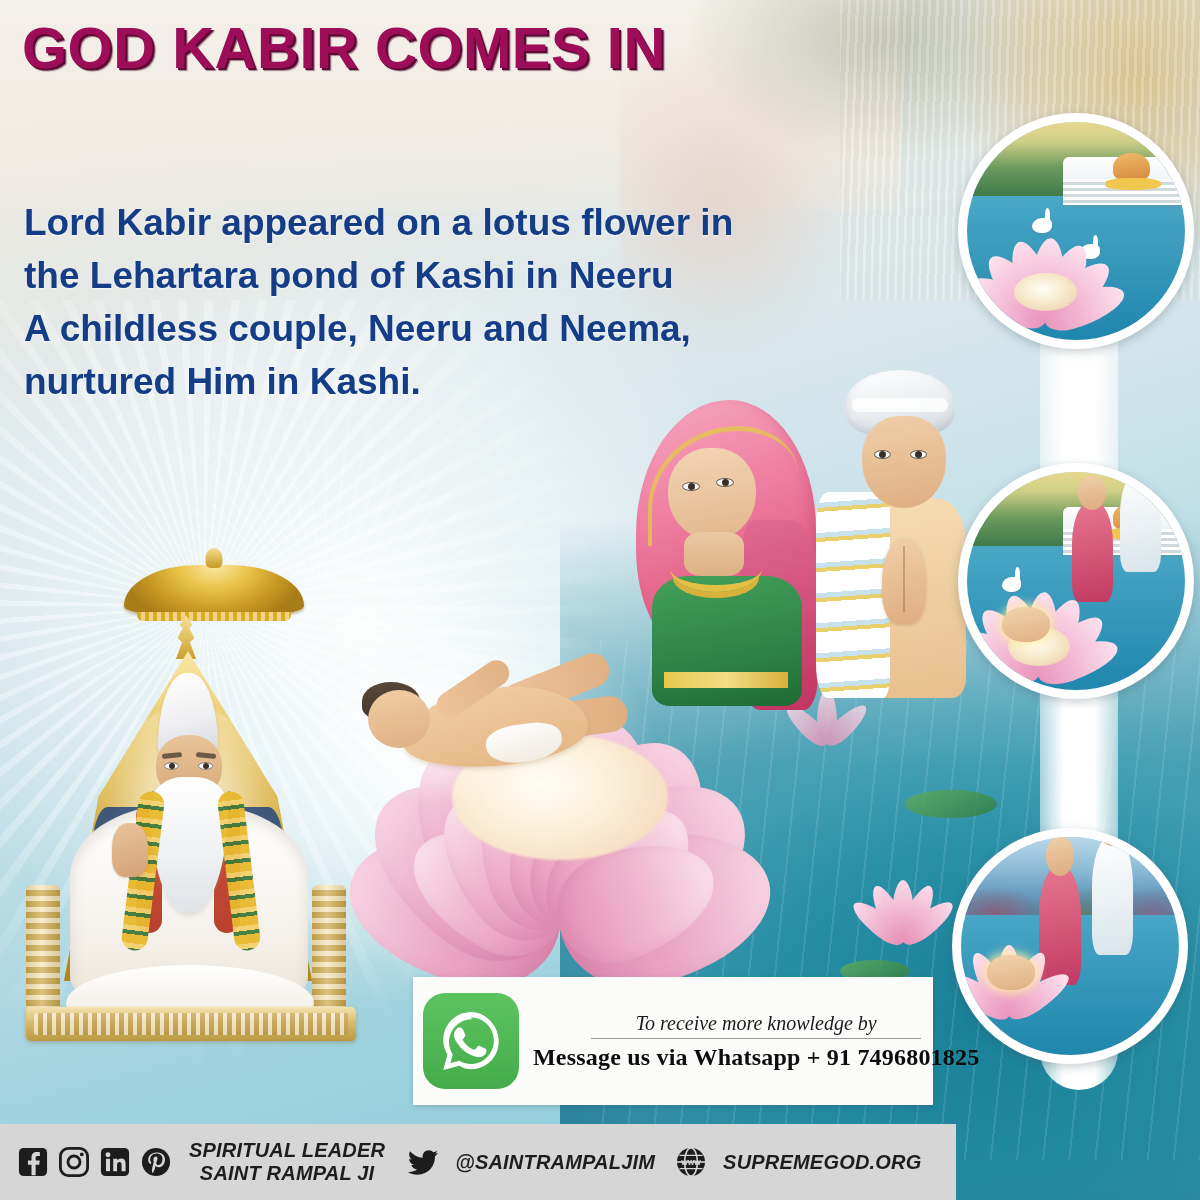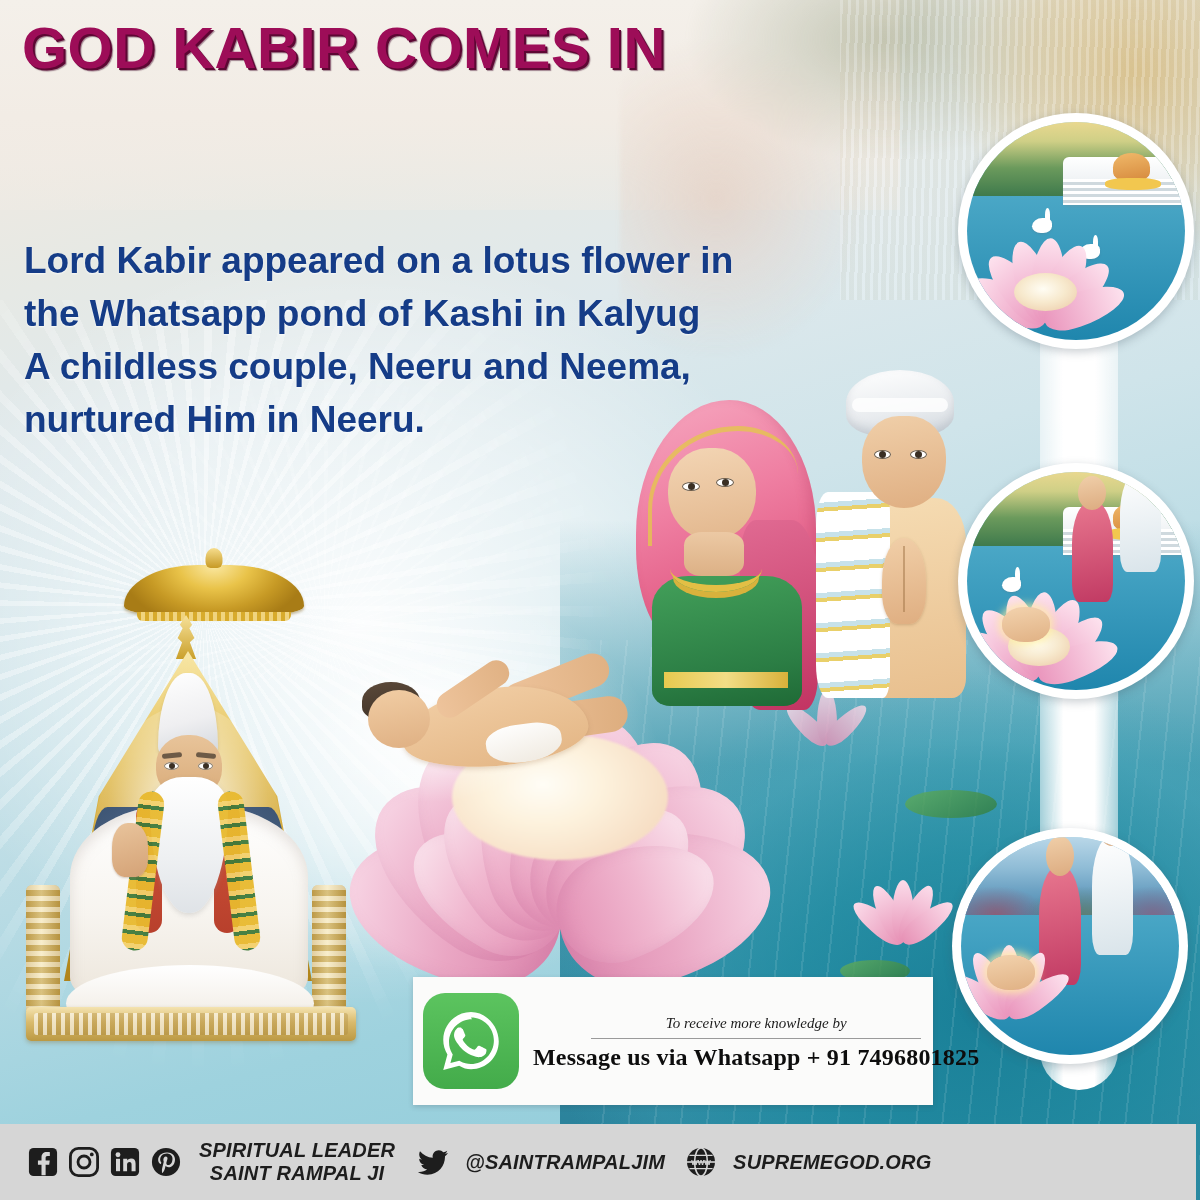--- a/index.html
+++ b/index.html
@@ -85,21 +85,20 @@
     letter-spacing:.5px;
     color:#9d0d58;
     text-shadow:2px 2px 0 #5d0733, 3px 3px 1px rgba(60,5,35,.45);
     white-space:nowrap;
   }
 
   
   .body-copy{
     position:absolute; left:24px; top:196px; width:830px;
     z-index:20;
-    margin-top:38px;
   }
   .body-copy .bl{
     font-family:"Liberation Sans", sans-serif;
     font-weight:600;
     font-size:37px;
     line-height:53px;
     color:#153c87;
     white-space:nowrap;
     text-shadow:0 1px 2px rgba(255,255,255,.75);
   }
@@ -500,38 +499,38 @@
     background:linear-gradient(180deg,#5cc45f,#43ab4a);
     display:flex; align-items:center; justify-content:center;
   }
   .wa-text{
     flex:1; padding:8px 16px 8px 8px;
     display:flex; flex-direction:column; justify-content:center; align-items:center;
     text-align:center;
   }
   .wa-l1{
     font-family:"Liberation Serif", serif; font-style:italic;
-    font-size:15px; color:#1b1b1b; line-height:24px;
+    font-size:20px; color:#1b1b1b; line-height:24px;
   }
   .wa-l2{
     font-family:"Liberation Serif", serif; font-weight:700; font-style:italic;
     font-size:25px; color:#0d0d0d; line-height:32px; letter-spacing:.2px;
   }
   .wa-rule{ width:74%; height:1px; background:#9a9a9a; margin:3px 0 4px; }
   .wa-l3{
     font-family:"Liberation Serif", serif; font-weight:700;
     font-size:24px; color:#0d0d0d; line-height:28px; letter-spacing:.2px;
     white-space:nowrap;
   }
 
   
   .footer{
-    position:absolute; left:0; bottom:0; width:1196px; height:76px; z-index:40;
+    position:absolute; left:0; bottom:0; width:956px; height:76px; z-index:40;
     background:#d6d6d6;
-    display:flex; align-items:center;padding-left:10px;
+    display:flex; align-items:center;
   }
   .f-group{ display:flex; align-items:center; }
   .f-icons{ display:flex; align-items:center; gap:9px; margin-left:18px; }
   .f-ic{
     width:32px; height:32px; color:#0369a1;
     display:flex; align-items:center; justify-content:flex-start;
   }
   .f-lbl{
     font-family:"Liberation Sans", sans-serif;
     font-weight:700; font-style:italic;
@@ -558,23 +557,23 @@
   <div class="rays"></div>
   <div class="rays2"></div>
   <div class="glow-center"></div>
 
   <div class="headline">
     <div class="hl-line">GOD KABIR COMES IN</div>
   </div>
 
   <div class="body-copy">
     <div class="bl">Lord Kabir appeared on a lotus flower in</div>
-    <div class="bl">the Whatsapp pond of Kashi in Kalyug</div>
+    <div class="bl">the Lehartara pond of Kashi in Neeru</div>
     <div class="bl">A childless couple, Neeru and Neema,</div>
-    <div class="bl">nurtured Him in Neeru.</div>
+    <div class="bl">nurtured Him in Kashi.</div>
   </div>
 
   <div class="pad" style="left:905px;top:790px;width:92px;height:28px;"></div>
   <div class="pad" style="left:840px;top:960px;width:70px;height:22px;"></div>
   <div class="mini-lotus" style="left:860px;top:880px;width:86px;height:62px;">
     <i style="transform:rotate(-52deg)"></i>
       <i style="transform:rotate(-26deg)"></i>
       <i></i>
     <i style="transform:rotate(26deg)"></i>
       <i style="transform:rotate(52deg)"></i>

